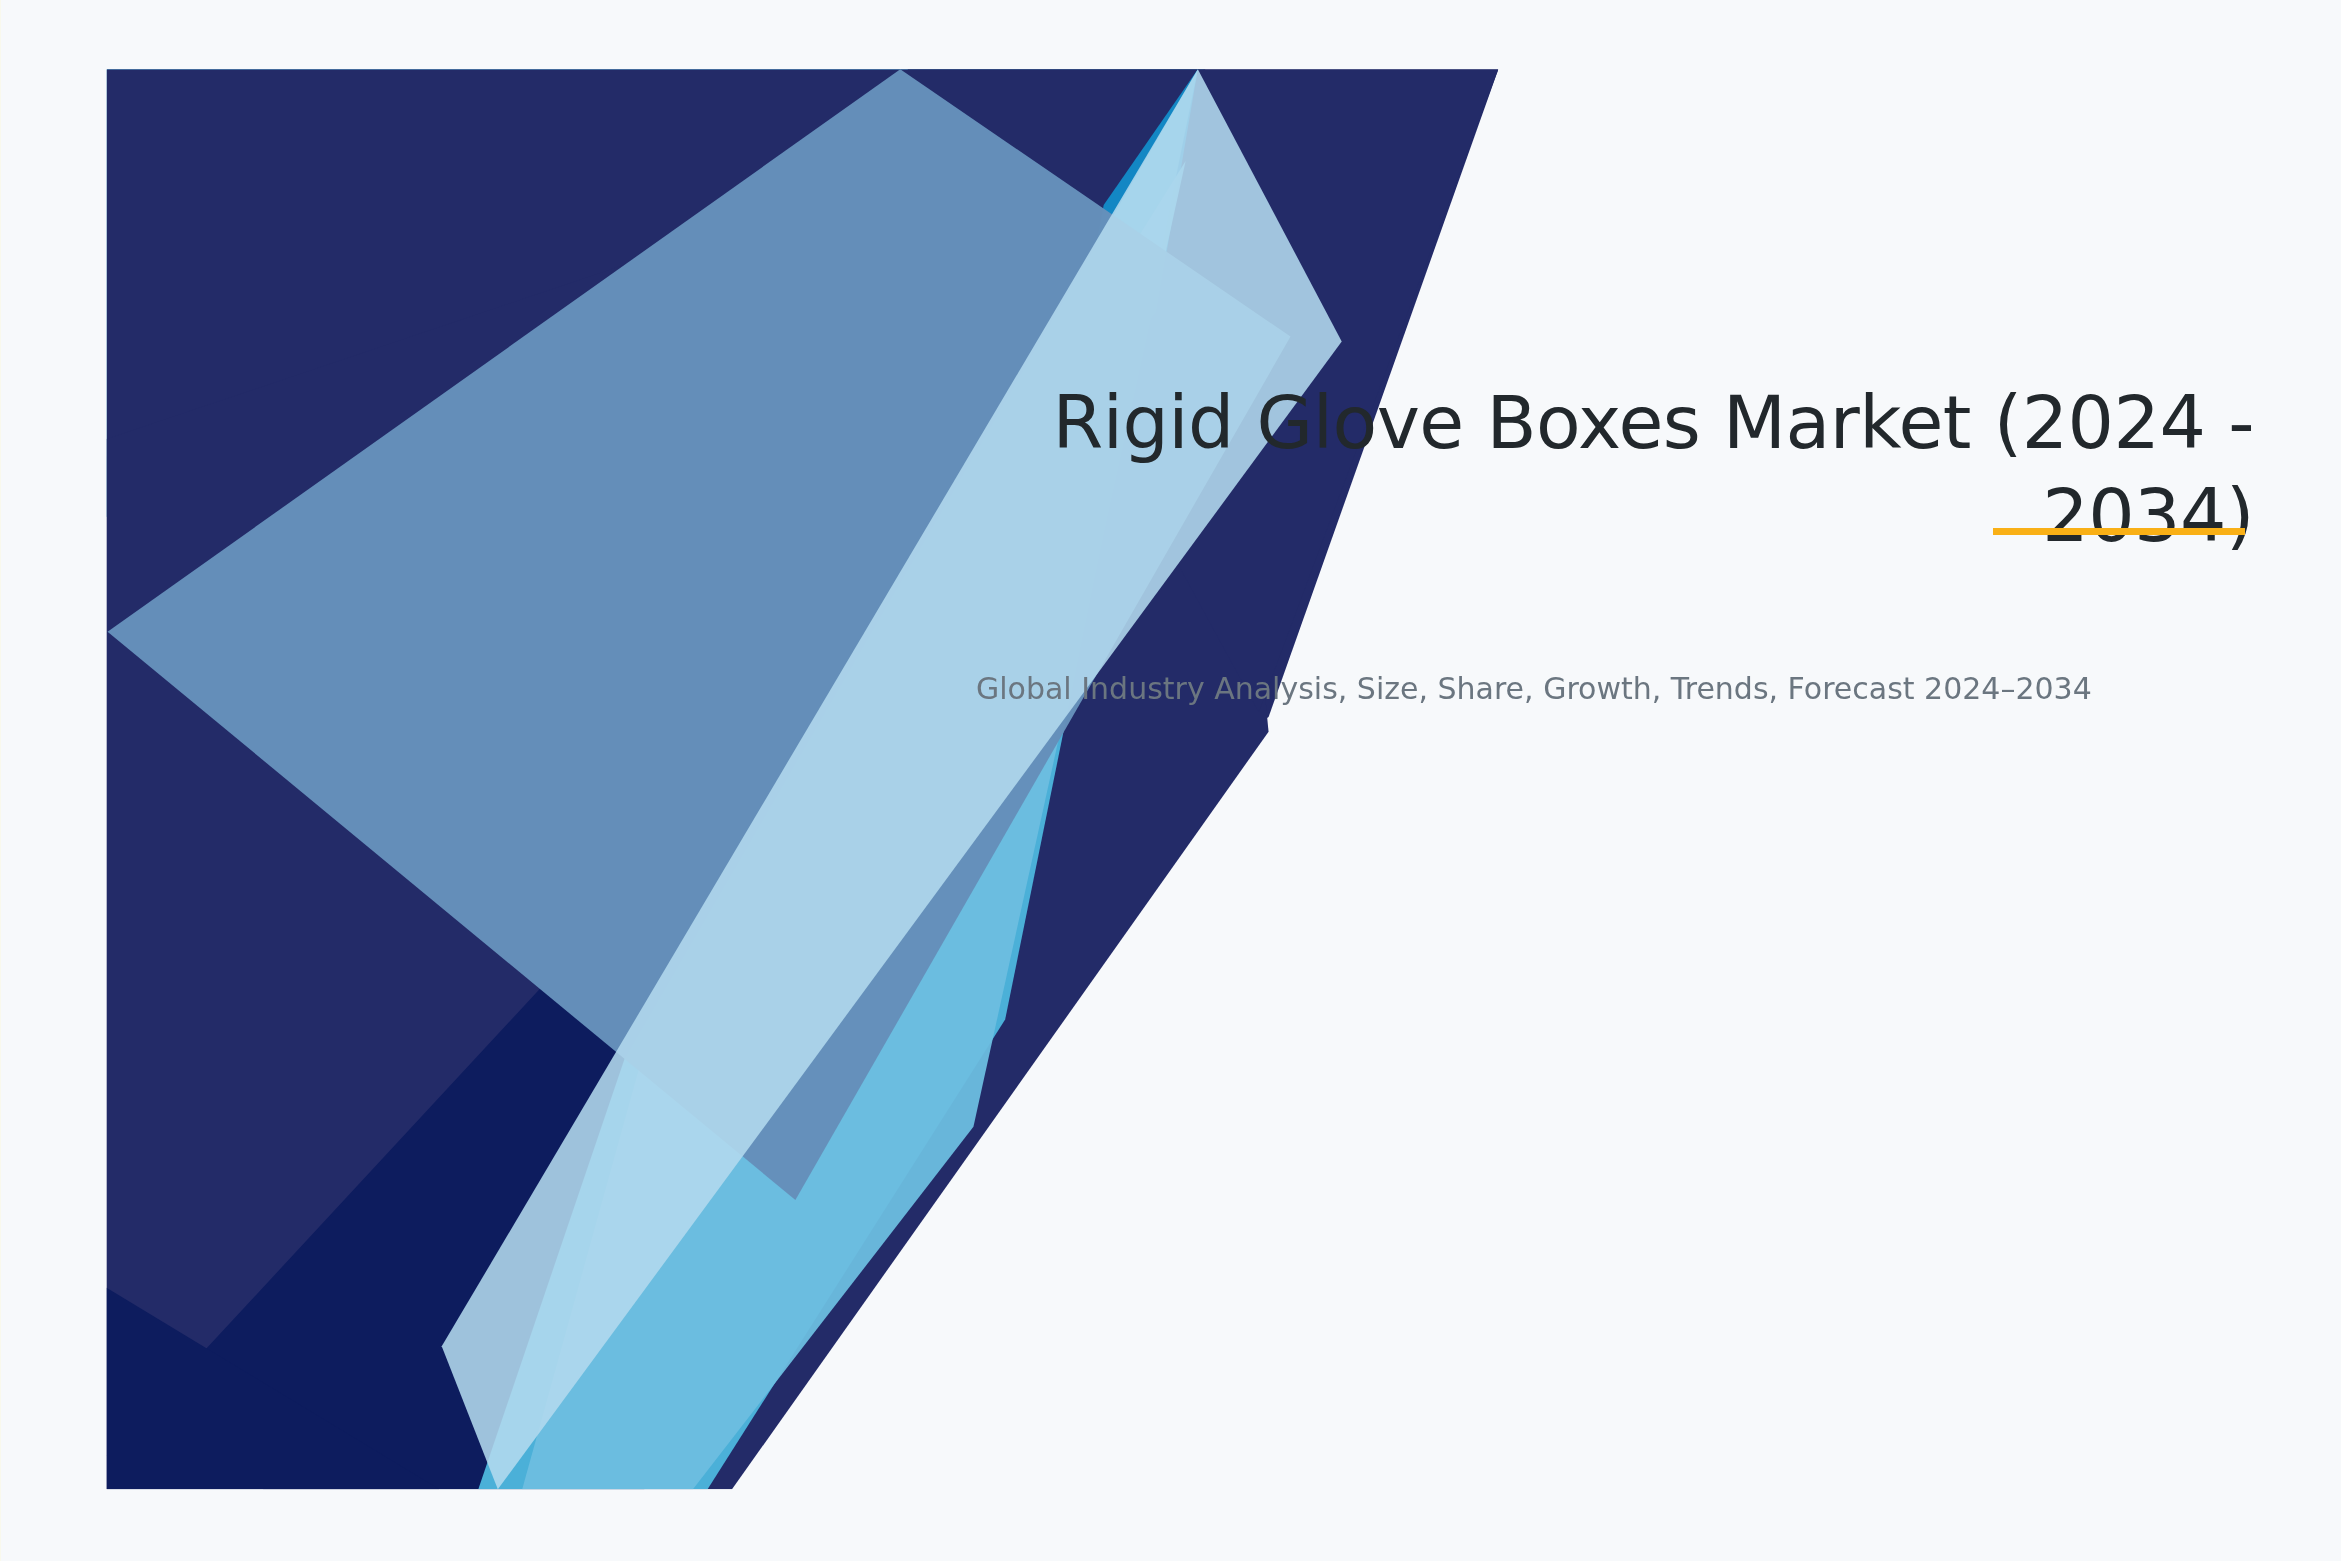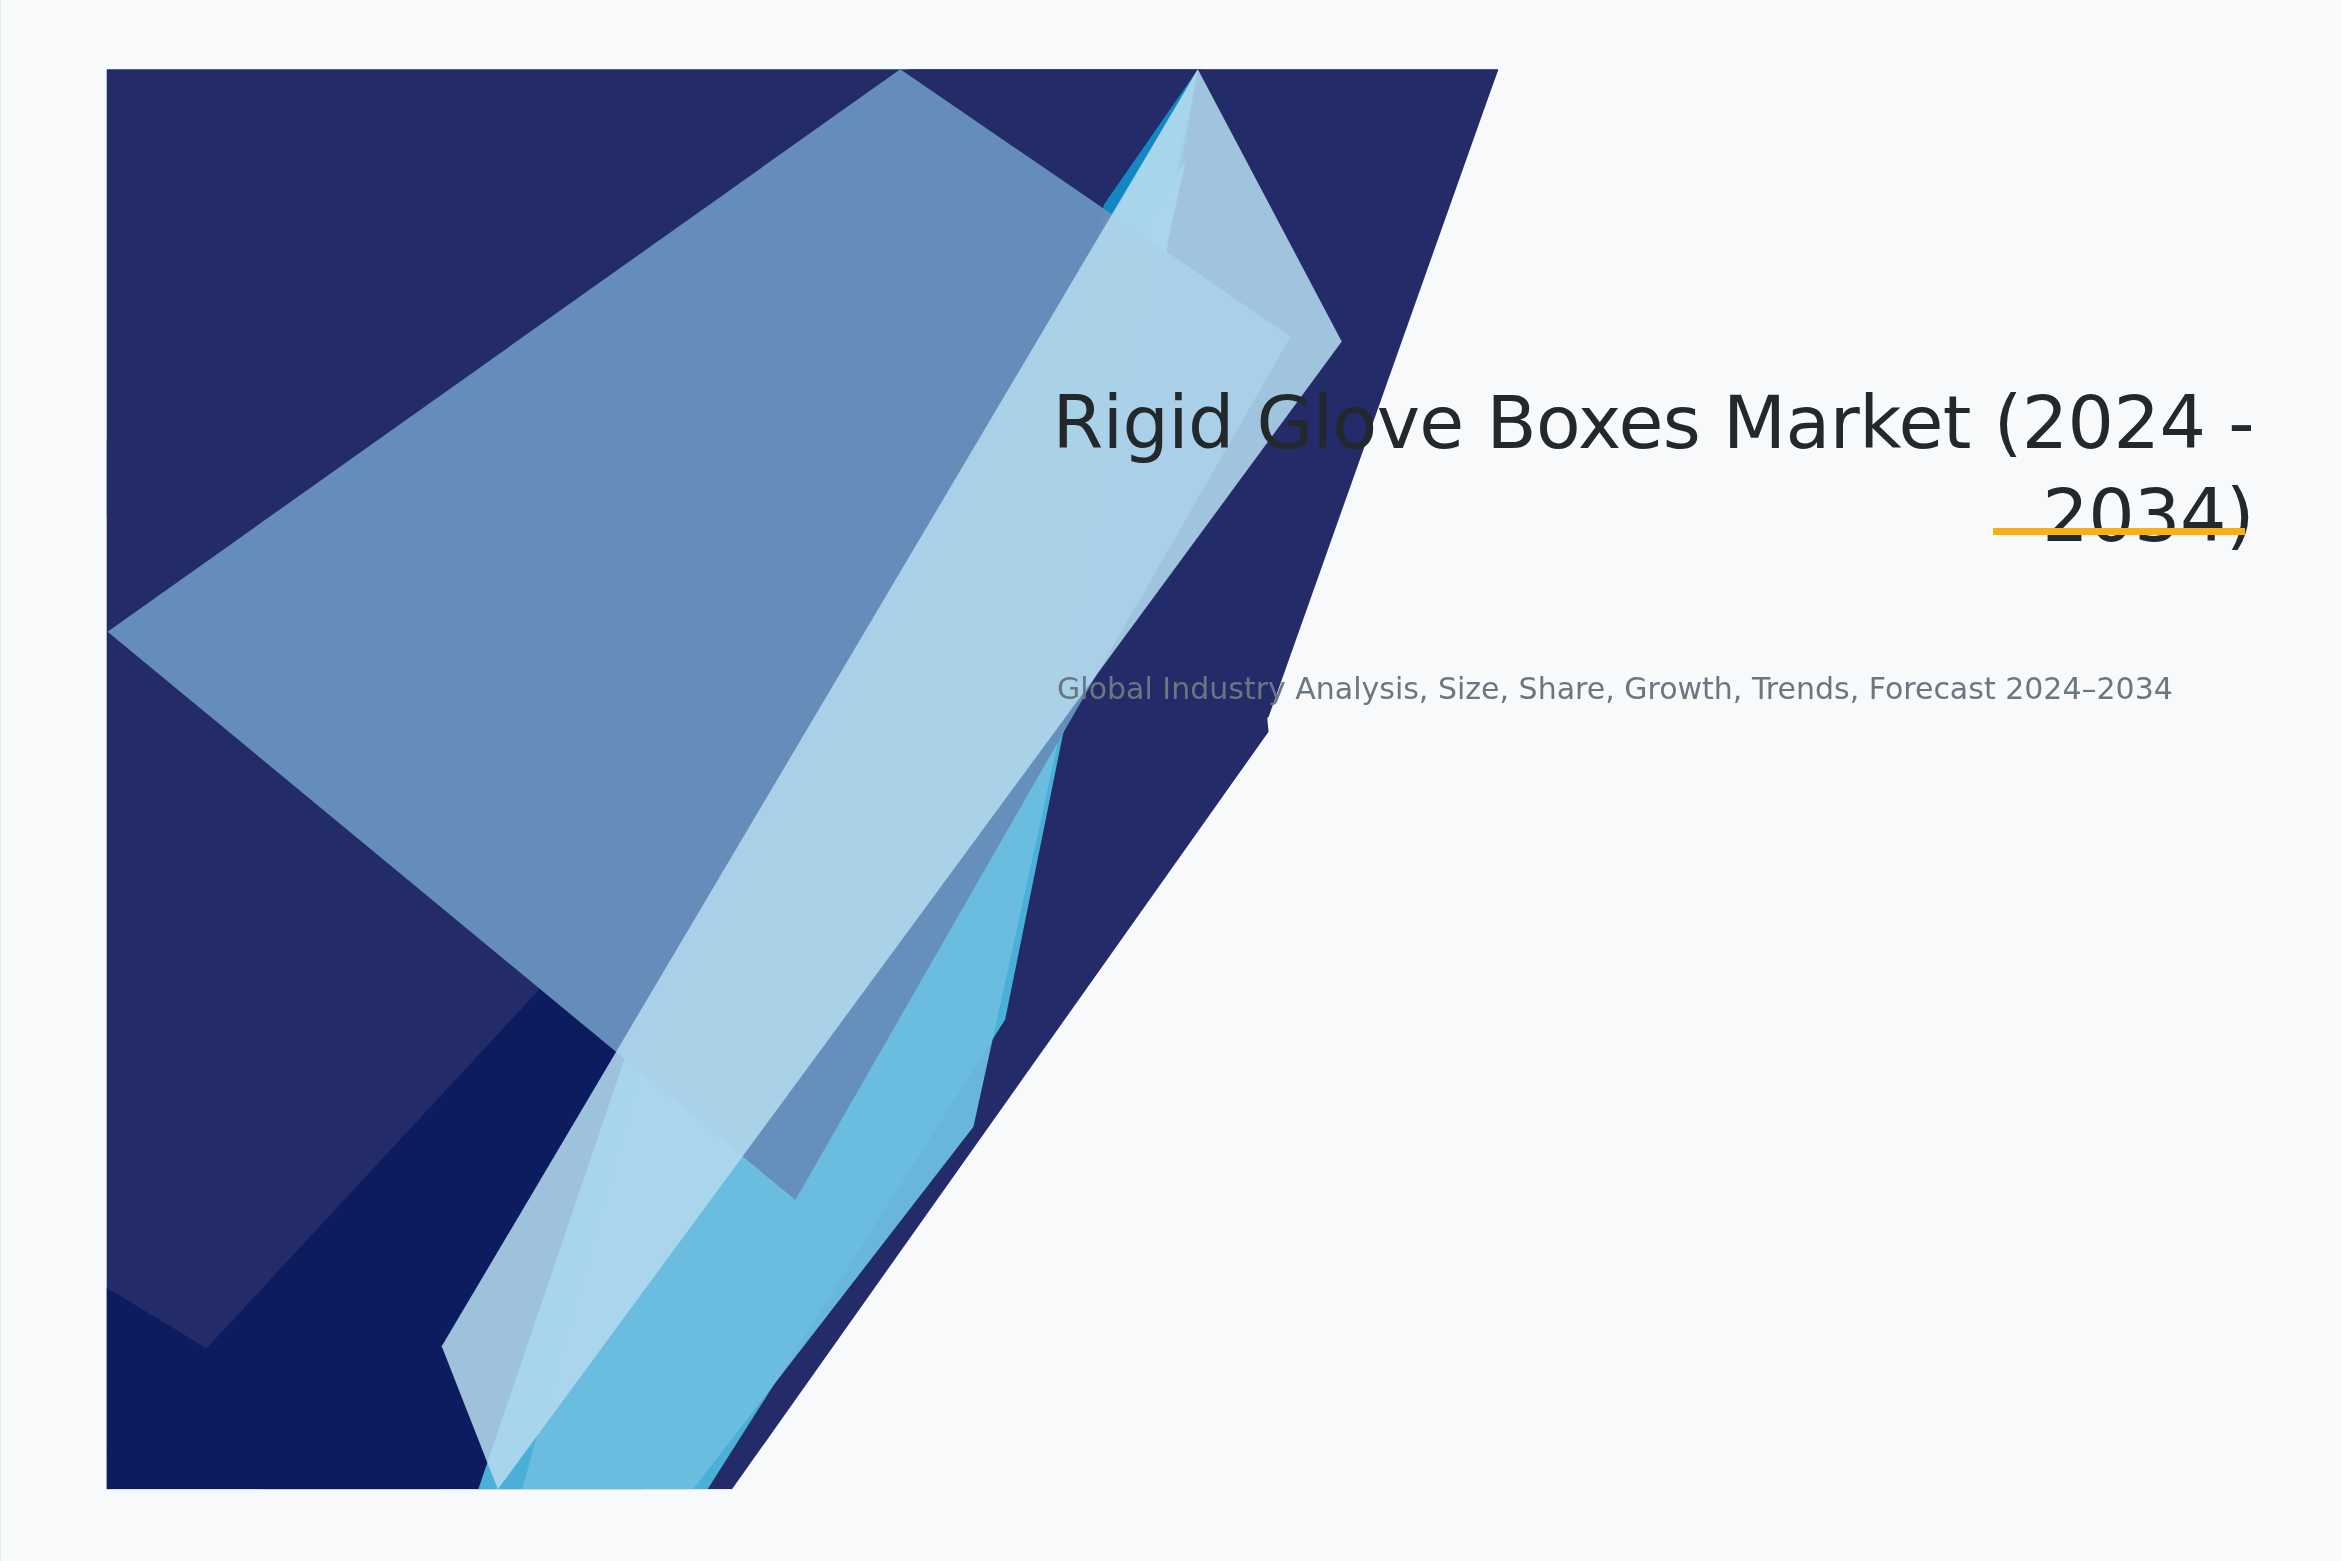--- a/index.html
+++ b/index.html
@@ -8,21 +8,21 @@
     padding: 0;
     background: #f7f9fb;
   }
   body {
     font-family: "DejaVu Sans", sans-serif;
   }
   #slide {
     position: relative;
     width: 2342px;
     height: 1561px;
-    background: #86efac;
+    background: #fef9c3;
     overflow: hidden;
   }
   #art {
     position: absolute;
     left: 0;
     top: 0;
     width: 2342px;
     height: 1561px;
   }
   #text-block {
@@ -43,21 +43,21 @@
     text-align: right;
   }
   #subtitle {
     font-family: "DejaVu Sans", sans-serif;
     font-size: 30px;
     font-weight: 400;
     line-height: 1.42;
     color: #6b7680;
     margin: 0;
     padding-top: 105px;
-    text-align: center;
+    text-align: left;
   }
 </style>
 </head>
 <body>
 
 <div id="slide">
 
   <svg id="art" viewBox="0 0 4800 3200" width="2342" height="1561" xmlns="http://www.w3.org/2000/svg" shape-rendering="geometricPrecision">
 
     <rect x="0" y="0" width="4800" height="3200" fill="#f7f9fb"></rect>

